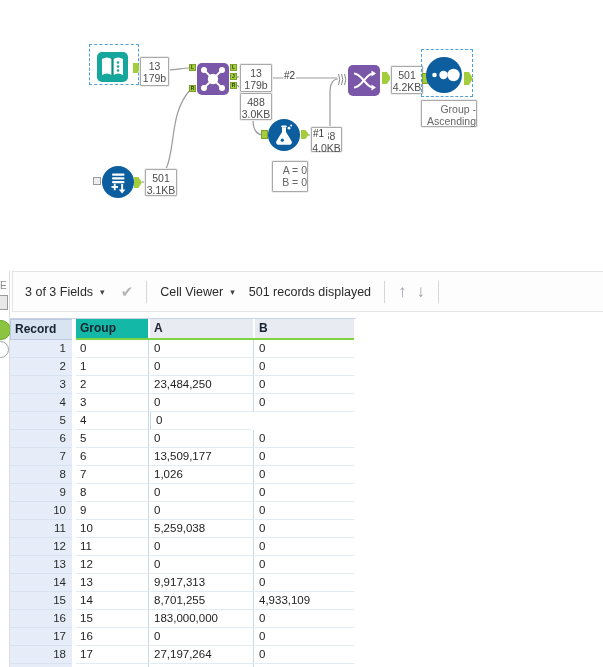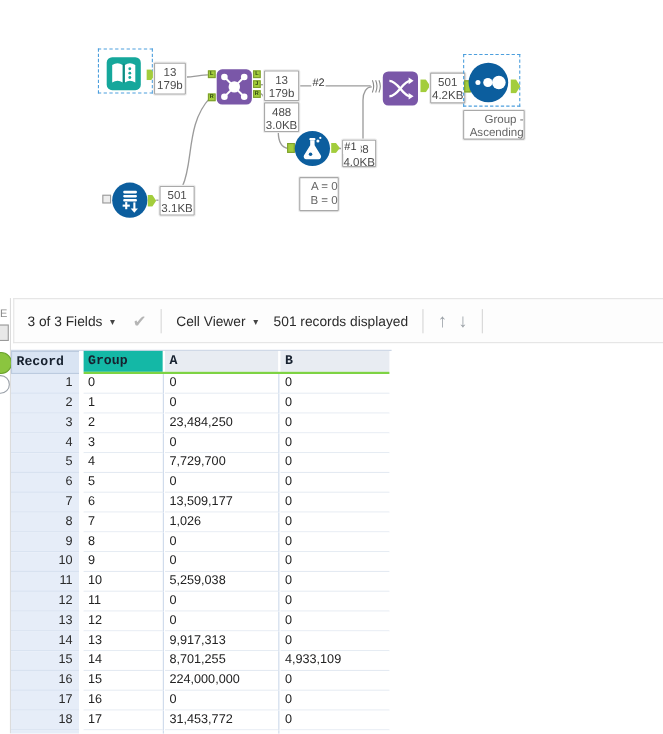--- a/index.html
+++ b/index.html
@@ -32,21 +32,21 @@
   .toolbar{position:absolute;left:12px;top:33px;right:0;height:39px;background:#fdfdfd;
            border:1px solid #e4e4e4;border-right:none;display:flex;align-items:center;
            padding-left:12px;font-size:12.5px;color:#2b2b2b;}
   .tb-caret{font-size:9px;color:#444;margin-left:7px;}
   .tb-check{font-size:15px;color:#b5b5b5;margin-left:16px;}
   .tb-sep{width:1px;height:22px;background:#d6d6d6;margin:0 13px;}
   .tb-arrow{font-size:17px;color:#9aa0a6;}
   .tb-arrow+.tb-arrow{margin-left:10px;}
   
   .grid{position:absolute;left:10px;top:80px;width:346px;}
-  .g-head{display:flex;height:21px;border-top:1px solid #c8d3e4;position:relative;font-family:Liberation Mono, monospace;}
+  .g-head{display:flex;height:21px;border-top:1px solid #c8d3e4;position:relative;}
   .g-head .hc{font-weight:bold;font-size:12px;color:#17212f;line-height:19px;height:19px;
               padding-left:4px;box-sizing:border-box;}
   .hc-rec{width:62px;background:#d9e4f3;height:21px !important;border:1px solid #bccbdf;border-right:none;}
   .hc-g{width:72px;background:#14b8a6;}
   .hc-a{width:103px;background:#e8ecf2;}
   .hc-b{width:99px;background:#e8ecf2;}
   .hgap{width:4px;background:#fff;}
   .hgap2{width:2px;background:#fff;}
   .green-underline{position:absolute;left:66px;top:19px;width:278px;height:2px;background:#7ed343;}
   .g-body{overflow:hidden;height:328px;}
@@ -285,21 +285,20 @@
             <div class="c c-vsep"></div>
             <div class="c c-a">0</div>
             <div class="c c-vsep"></div>
             <div class="c c-b">0</div>
           </div>
           <div class="g-row">
             <div class="c c-num">5</div>
             <div class="c c-gap"></div>
             <div class="c c-g">4</div>
             <div class="c c-vsep"></div>
-            <div class="c c-a">7,729,700</div>
             <div class="c c-vsep"></div>
             <div class="c c-b">0</div>
           </div>
           <div class="g-row">
             <div class="c c-num">6</div>
             <div class="c c-gap"></div>
             <div class="c c-g">5</div>
             <div class="c c-vsep"></div>
             <div class="c c-a">0</div>
             <div class="c c-vsep"></div>
@@ -384,39 +383,39 @@
             <div class="c c-vsep"></div>
             <div class="c c-a">8,701,255</div>
             <div class="c c-vsep"></div>
             <div class="c c-b">4,933,109</div>
           </div>
           <div class="g-row">
             <div class="c c-num">16</div>
             <div class="c c-gap"></div>
             <div class="c c-g">15</div>
             <div class="c c-vsep"></div>
-            <div class="c c-a">224,000,000</div>
+            <div class="c c-a">183,000,000</div>
             <div class="c c-vsep"></div>
             <div class="c c-b">0</div>
           </div>
           <div class="g-row">
             <div class="c c-num">17</div>
             <div class="c c-gap"></div>
             <div class="c c-g">16</div>
             <div class="c c-vsep"></div>
             <div class="c c-a">0</div>
             <div class="c c-vsep"></div>
             <div class="c c-b">0</div>
           </div>
           <div class="g-row">
             <div class="c c-num">18</div>
             <div class="c c-gap"></div>
             <div class="c c-g">17</div>
             <div class="c c-vsep"></div>
-            <div class="c c-a">31,453,772</div>
+            <div class="c c-a">27,197,264</div>
             <div class="c c-vsep"></div>
             <div class="c c-b">0</div>
           </div>
           <div class="g-row">
             <div class="c c-num">19</div>
             <div class="c c-gap"></div>
             <div class="c c-g">18</div>
             <div class="c c-vsep"></div>
             <div class="c c-a">0</div>
             <div class="c c-vsep"></div>

